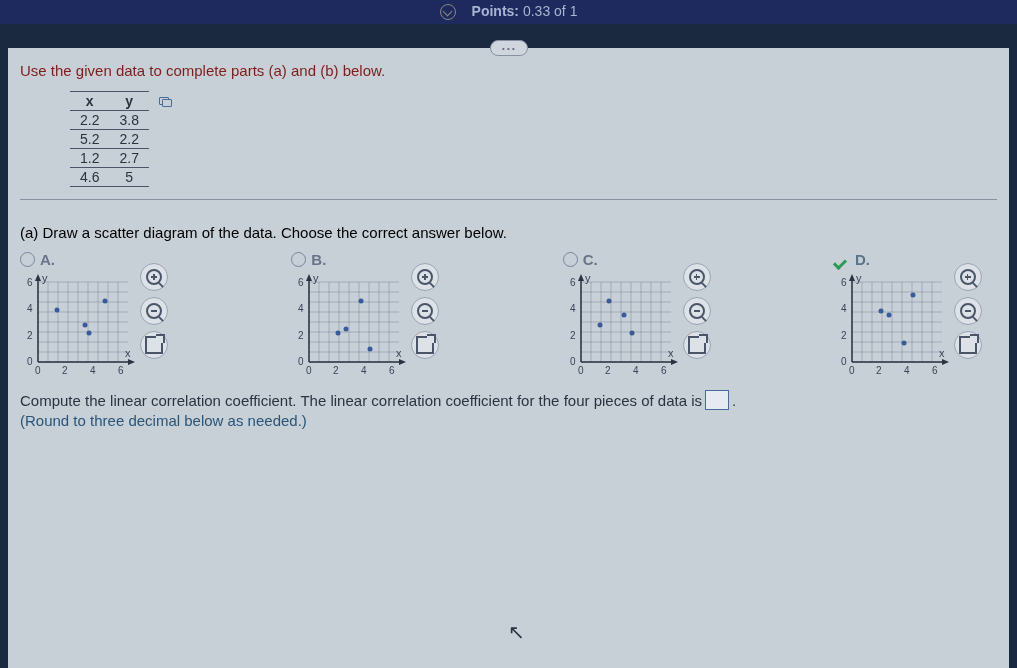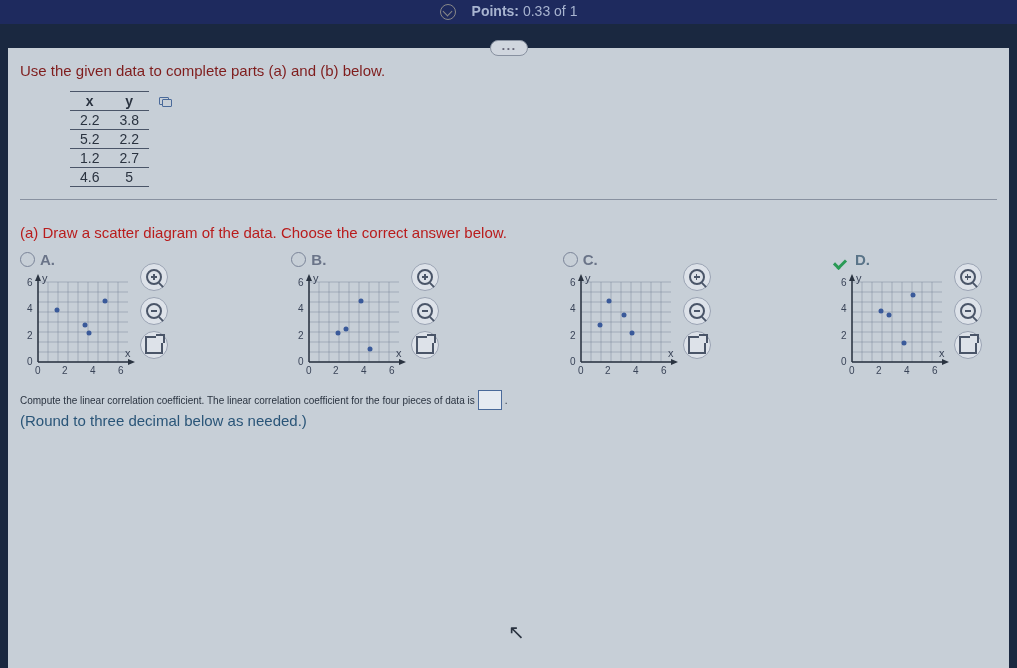--- a/index.html
+++ b/index.html
@@ -73,21 +73,21 @@
 hr.divider {
   border: none; border-top: 1px solid #8891a0; margin: 8px 0 24px 0;
   position: relative;
 }
 .divider-pill {
   position:absolute; left:50%; transform:translateX(-50%); top:-8px;
   border:1px solid #8891a0; background:#d0d6de; border-radius:10px;
   width:36px; height:14px; display:flex; align-items:center; justify-content:center;
   font-size:8px; color:#667;
 }
-.part-label { color:#b91c1c; font-size:15px; margin-bottom:10px; }
+.part-label { color:#000000; font-size:15px; margin-bottom:10px; }
 .options-row {
   display: flex;
   justify-content: space-between;
   margin-top: 6px;
   padding-right: 15px;
 }
 .option-block {
   display:flex; align-items:flex-start;
 }
 .option-letter {
@@ -137,21 +137,21 @@
 .mag .minus-h { position:absolute; width:6px; height:1.5px; left:3px; top:5px; background:#4a5568; }
 .expand {
   width:14px; height:14px; border:2px solid #4a5568; position:relative;
 }
 .expand::after {
   content:""; position:absolute; width:7px; height:7px;
   border-top:2px solid #4a5568; border-right:2px solid #4a5568;
   right:-4px; top:-4px; background:#dde2e9;
 }
 .compute-line {
-  margin-top:18px; font-size:10px; color:#2a3340;
+  margin-top:18px; font-size:15px; color:#2a3340;
   display:flex; align-items:center; flex-wrap:wrap; gap:3px;
 }
 .answer-box {
   display:inline-block; width:22px; height:18px; border:1px solid #4a6a9a;
   background:#e6ebf2;
 }
 .round-note { color:#2a5578; font-size:15px; margin-top:2px; }
 .cursor {
   position:absolute; left:500px; bottom:38px; font-size:20px; color:#2a3340;
 }

